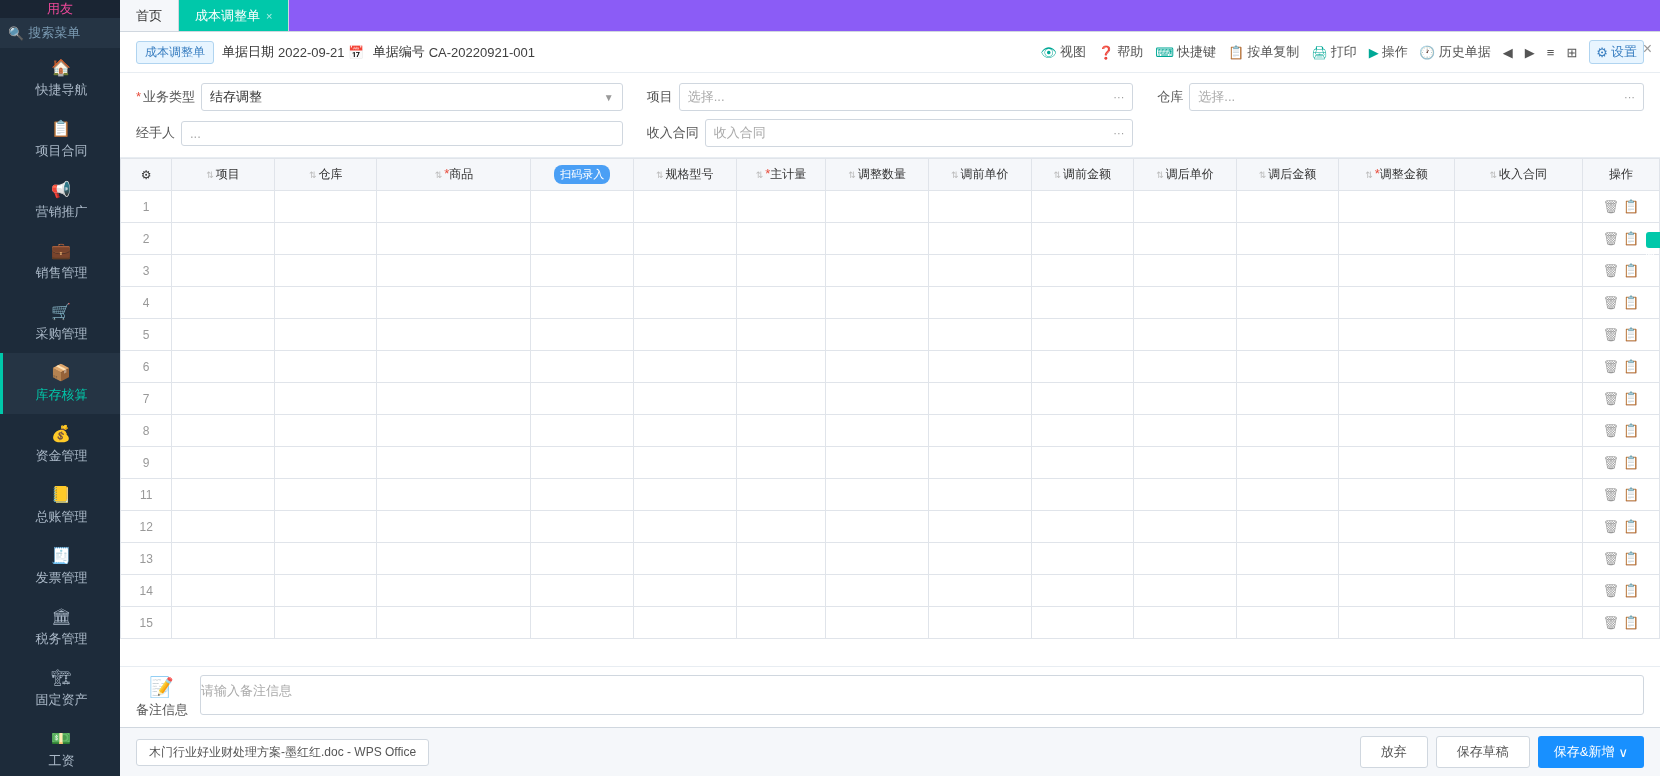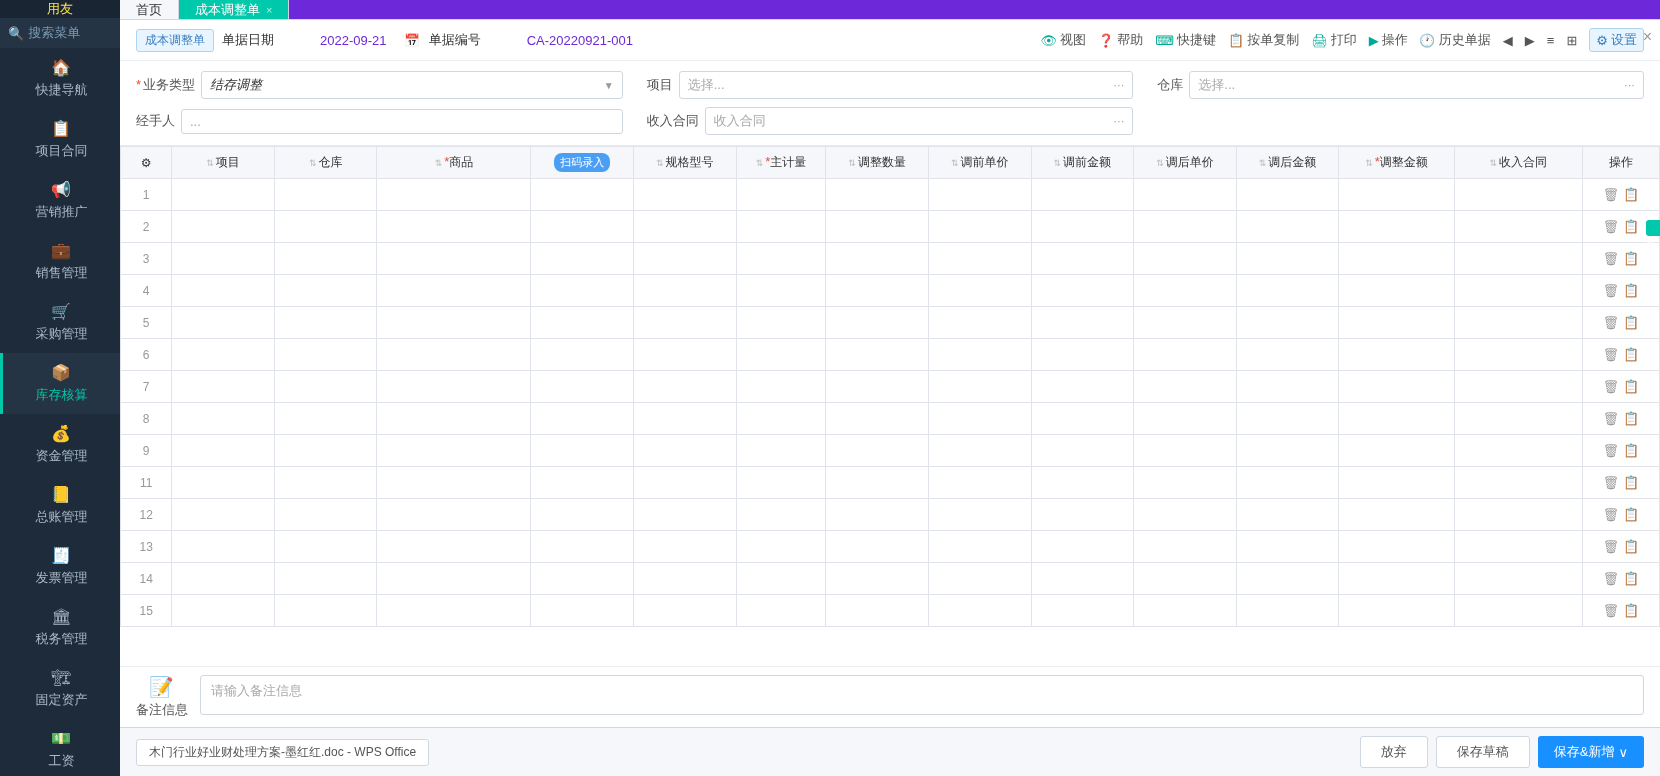--- a/index.html
+++ b/index.html
@@ -14,21 +14,21 @@
       flex-direction: column;
       flex-shrink: 0;
       height: 100%;
     }
     .sidebar-logo {
       height: 40px;
       background: #1a2533;
       display: flex;
       align-items: center;
       justify-content: center;
-      color: #fde047;
+      color: #ec4899;
       font-size: 14px;
       padding: 0 8px;
     }
     .sidebar-search {
       background: #253444;
       padding: 6px 8px;
       display: flex;
       align-items: center;
       gap: 4px;
       color: #7a9ab2;
@@ -53,24 +53,24 @@
     
     .main {
       flex: 1;
       display: flex;
       flex-direction: column;
       overflow: hidden;
     }
 
     
     .tab-bar {
-      background: #6d28d9;
+      background: #8b5cf6;
       display: flex;
       align-items: stretch;
-      height: 20px;
+      height: 32px;
       border-bottom: 1px solid #d0d7df;
       flex-shrink: 0;
     }
     .tab {
       display: flex;
       align-items: center;
       padding: 0 16px;
       font-size: 13px;
       cursor: pointer;
       gap: 6px;
@@ -116,25 +116,25 @@
       background: #e8f5ff;
       border: 1px solid #b0d4f0;
       color: #3a7fc1;
       padding: 2px 8px;
       border-radius: 3px;
       font-size: 12px;
     }
     .form-meta {
       display: flex;
       align-items: center;
-      gap: 18px;
+      gap: 4px;
       color: #333;
       font-size: 13px;
     }
-    .form-meta-value { color: #6d28d9; font-weight: 500; margin-left: 28px; }
+    .form-meta-value { color: #404040; font-weight: 500; }
     .form-header-right {
       margin-left: auto;
       display: flex;
       align-items: center;
       gap: 12px;
       font-size: 12px;
       color: #555;
     }
     .form-header-right span { cursor: pointer; display: flex; align-items: center; gap: 3px; }
     .header-action-icon { color: #00a896; }
@@ -181,21 +181,21 @@
       color: #333;
       background: #fff;
       display: flex;
       align-items: center;
       justify-content: space-between;
       font-size: 13px;
       min-width: 0;
     }
     .field-input .dropdown-arrow { color: #999; font-size: 10px; }
     .field-input .ellipsis-btn { color: #999; font-size: 11px; }
-    .field-input.has-value { color: #333; font-style: italic; }
+    .field-input.has-value { color: #333; }
     .field-input.placeholder { color: #aaa; }
 
     
     .table-container {
       flex: 1;
       overflow: auto;
       position: relative;
     }
     table {
       width: 100%;
@@ -253,21 +253,21 @@
       align-items: center;
       font-size: 11px;
       color: #555;
       gap: 2px;
     }
     .notes-icon { font-size: 20px; color: #555; }
     .notes-input {
       flex: 1;
       border: 1px solid #d0d7df;
       border-radius: 3px;
-      padding: 6px 10px;
+      padding: 6px 0;
       color: #aaa;
       font-size: 13px;
       min-height: 40px;
       background: #fff;
       cursor: text;
     }
 
     
     .footer {
       background: #f5f7fa;

